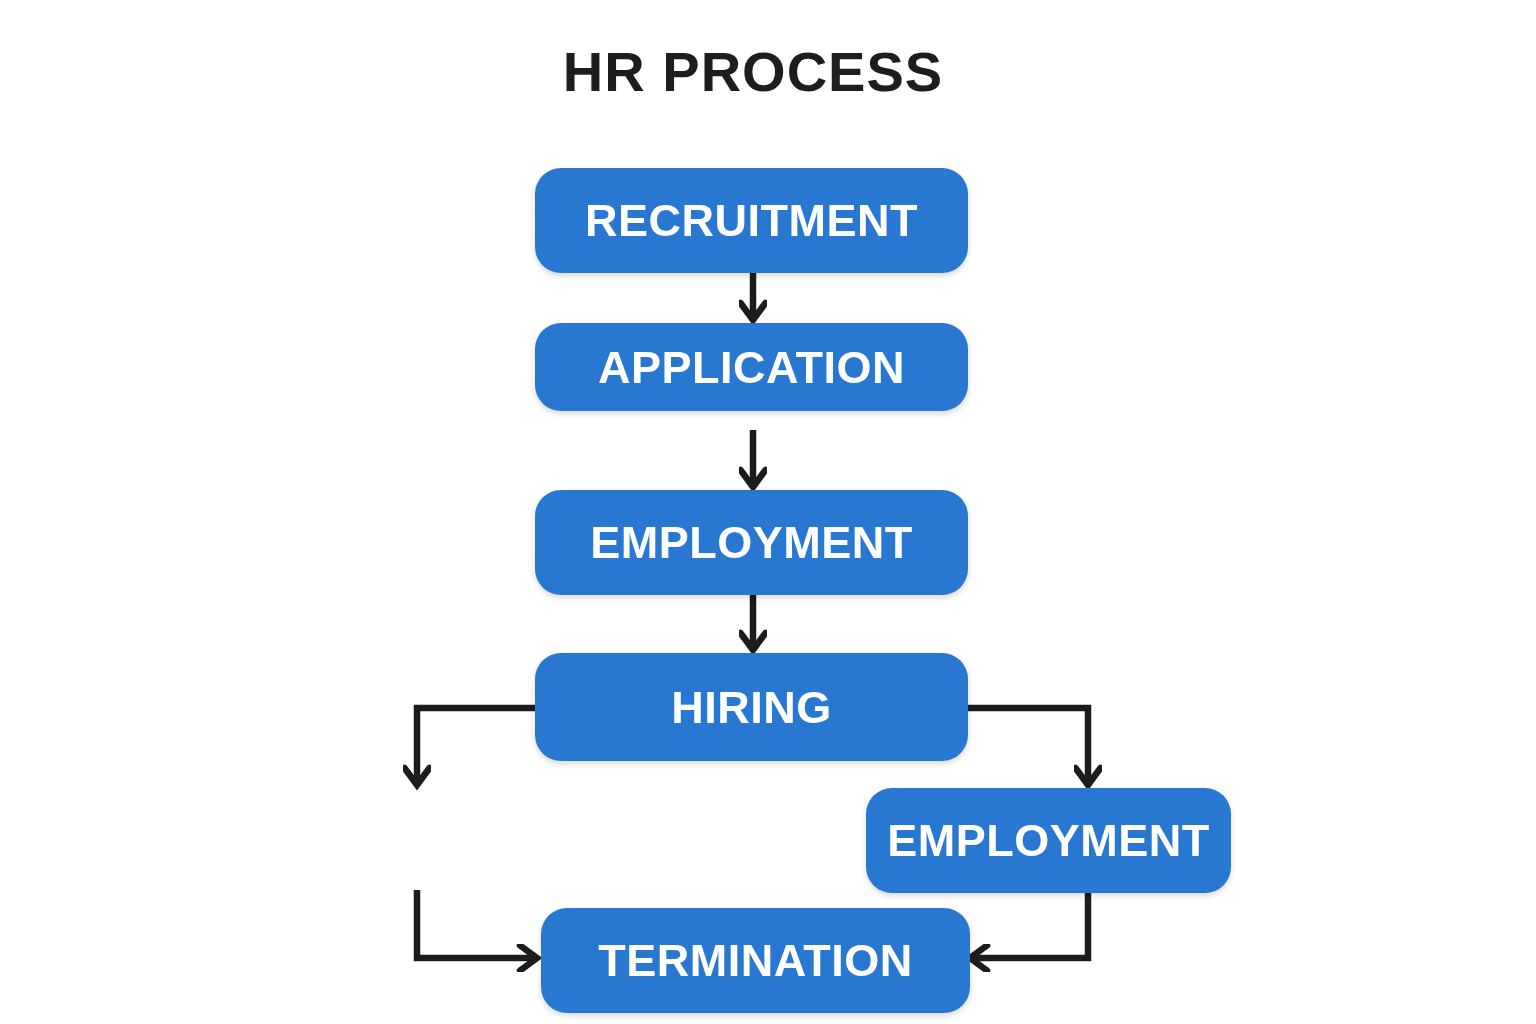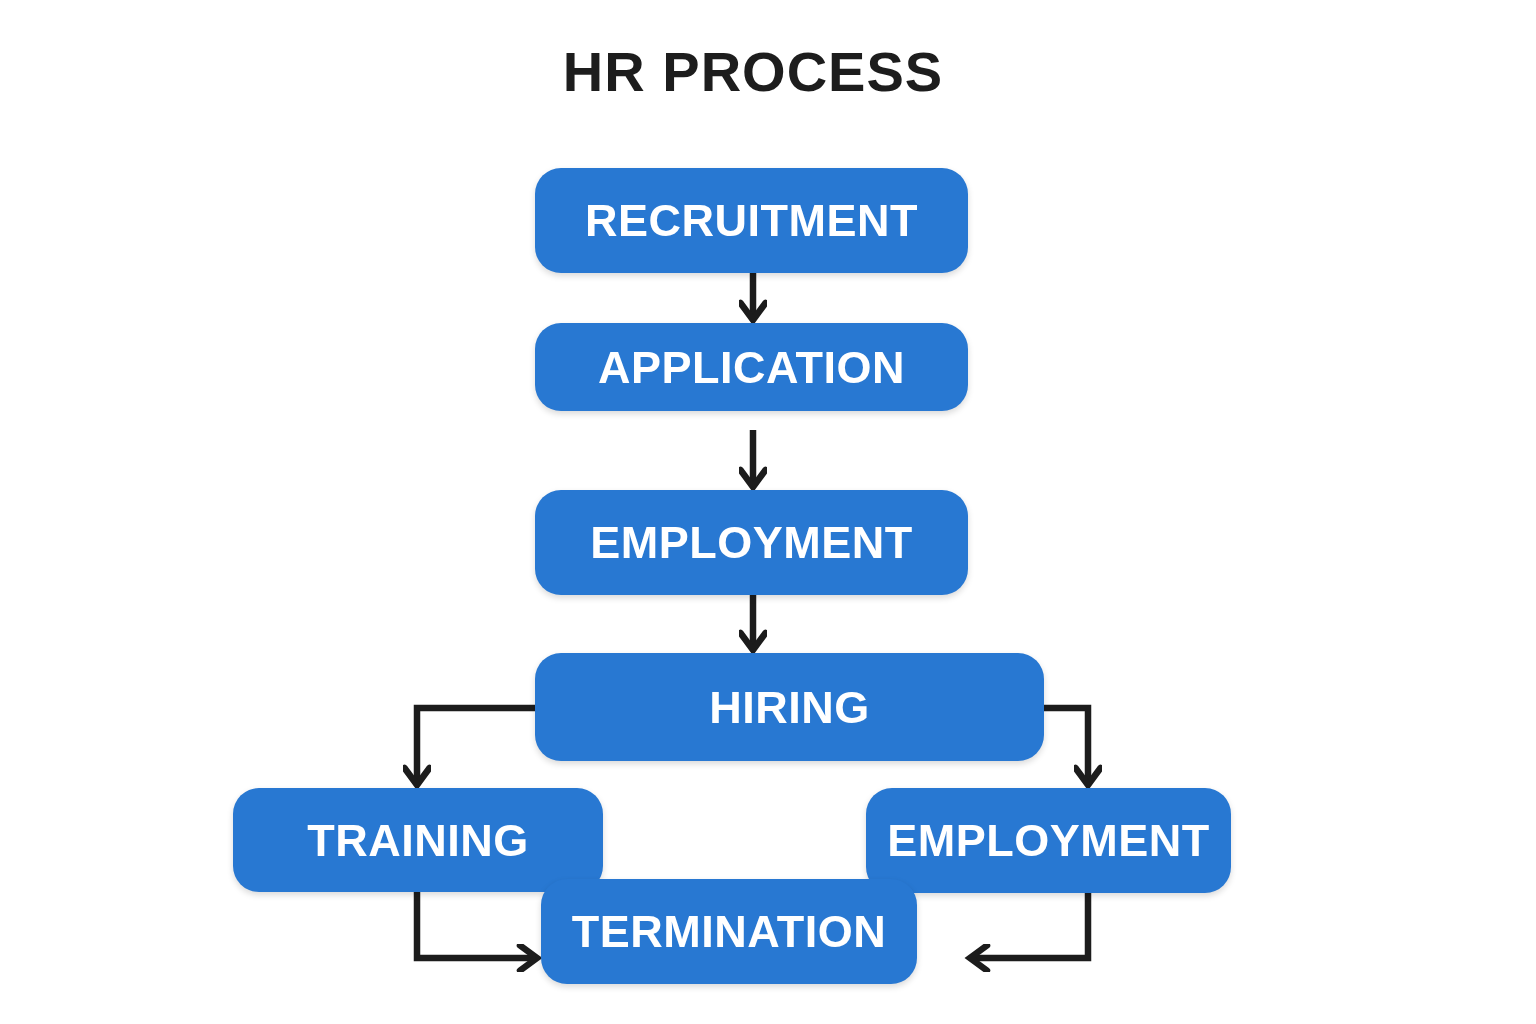--- a/index.html
+++ b/index.html
@@ -57,24 +57,24 @@
     font-size:45px;
     font-weight:700;
     letter-spacing:0.5px;
     white-space:nowrap;
     line-height:1;
   }
   
   #node-recruitment{left:535px;top:168px;width:433px;height:105px;}
   #node-application{left:535px;top:323px;width:433px;height:88px;}
   #node-interview  {left:535px;top:490px;width:433px;height:105px;}
-  #node-hiring     {left:535px;top:653px;width:509px;height:108px;}
+  #node-hiring     {left:535px;top:653px;width:433px;height:108px;}
   #node-training   {left:233px;top:788px;width:370px;height:104px;}
   #node-employment {left:866px;top:788px;width:365px;height:105px;}
-  #node-termination{left:541px;top:879px;width:376px;height:105px;}
+  #node-termination{left:541px;top:908px;width:429px;height:105px;}
 </style>
 </head>
 <body>
 
 <div class="canvas">
 
   <h1 class="title">HR PROCESS</h1>
 
   <svg class="connectors" width="1536" height="1024" viewBox="0 0 1536 1024" aria-hidden="true">
     <defs>
@@ -96,23 +96,20 @@
   </div>
   <div class="node" id="node-application">
     <span>APPLICATION</span>
   </div>
   <div class="node" id="node-interview">
     <span>EMPLOYMENT</span>
   </div>
   <div class="node" id="node-hiring">
     <span>HIRING</span>
   </div>
-  <div class="node" id="node-training">
-    <span>TRAINING</span>
-  </div>
   <div class="node" id="node-employment">
     <span>EMPLOYMENT</span>
   </div>
   <div class="node" id="node-termination">
     <span>TERMINATION</span>
   </div>
 
 </div>
 
 </body></html>

